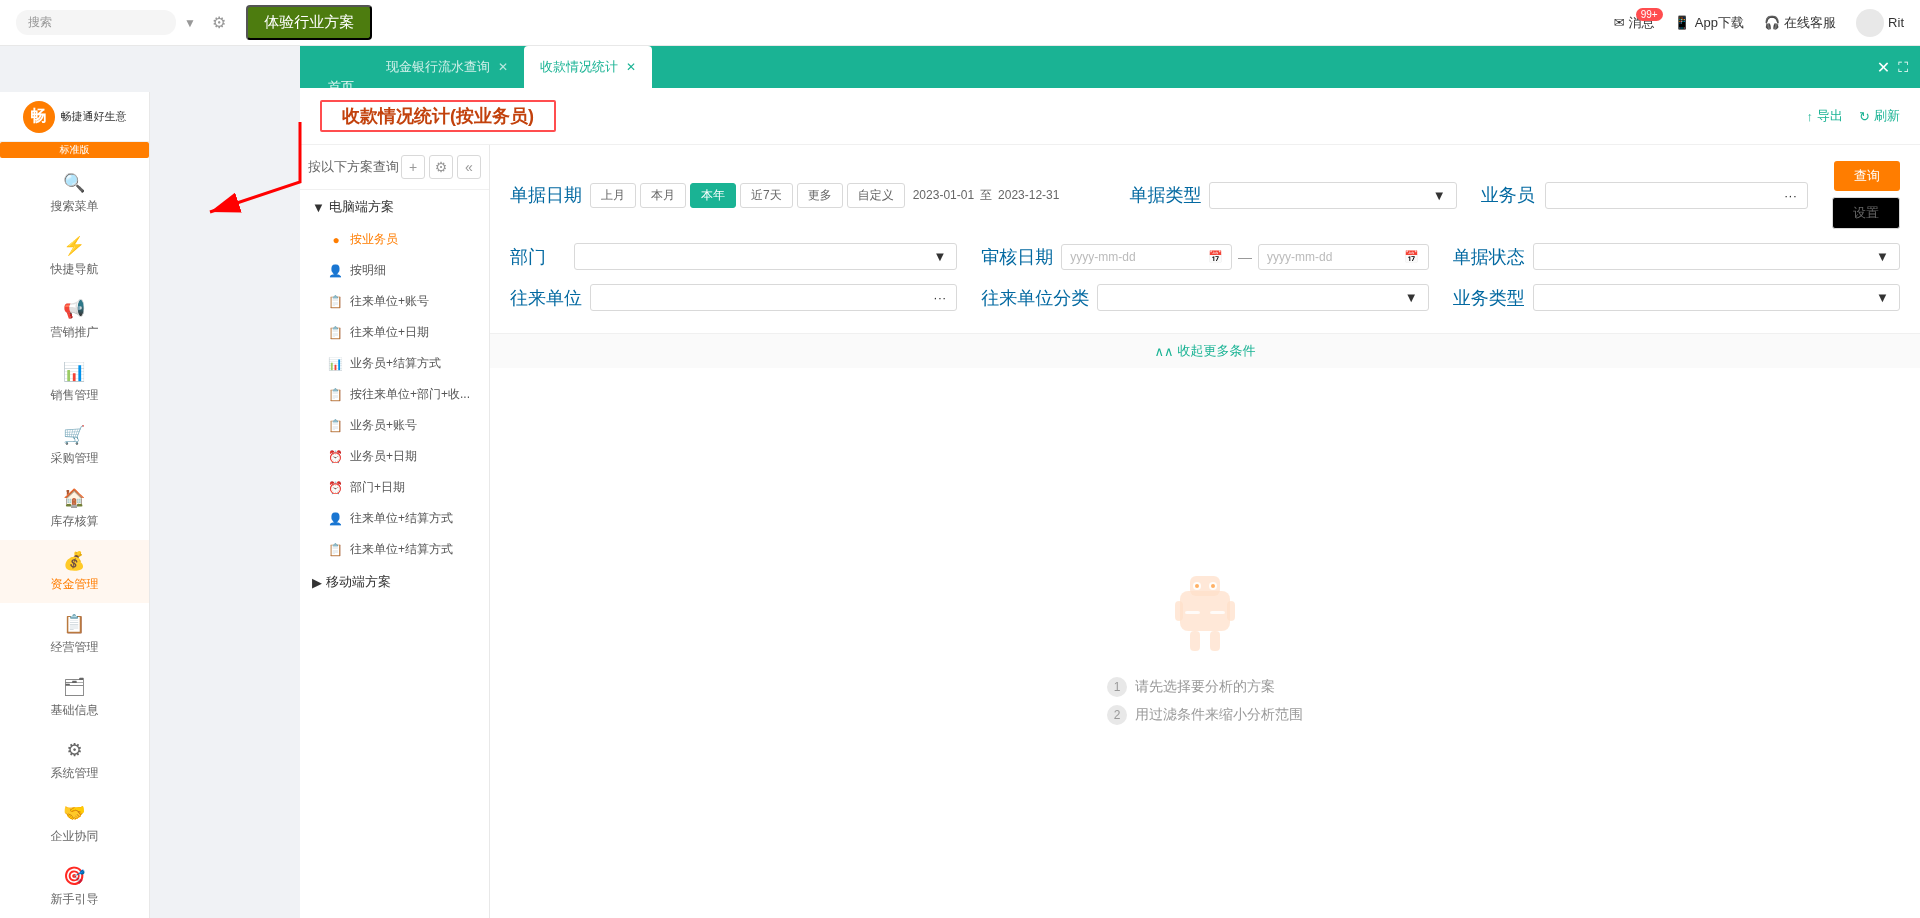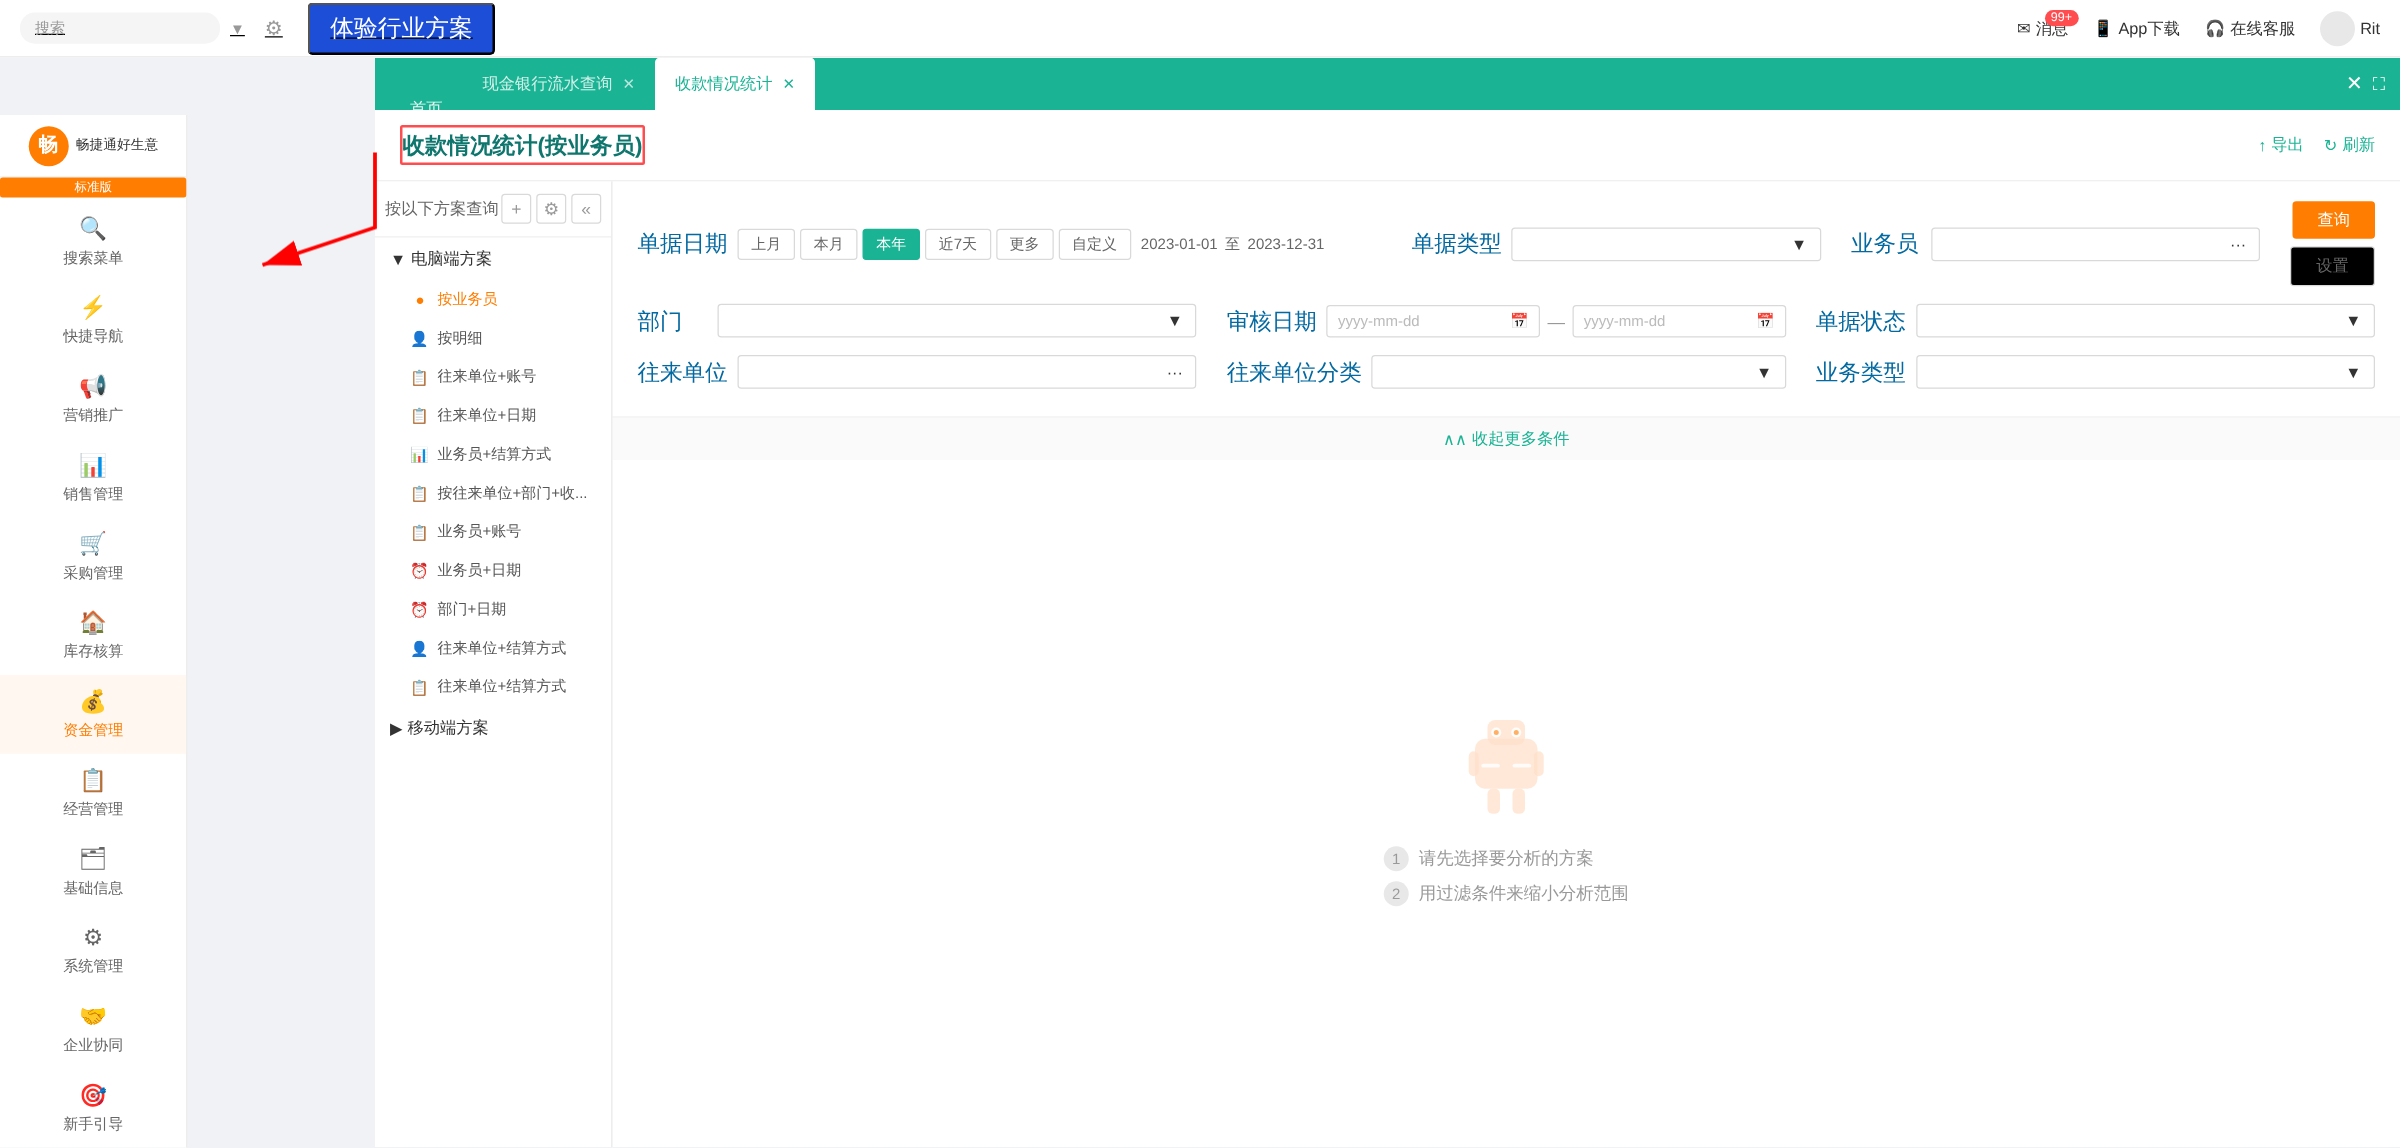--- a/index.html
+++ b/index.html
@@ -15,38 +15,37 @@
       border-bottom: 1px solid #e8e8e8;
       position: fixed;
       top: 0; left: 0; right: 0;
       z-index: 100;
     }
     .top-bar-left {
       display: flex;
       align-items: center;
       gap: 8px;
       flex: 1;
-      text-decoration: underline;
     }
     .top-bar-search {
       background: #f5f5f5;
       border-radius: 12px;
       padding: 4px 12px;
       font-size: 12px;
       color: #999;
       width: 160px;
     }
     .top-bar-arrow { color: #999; font-size: 12px; cursor: pointer; }
     .top-bar-gear { color: #999; font-size: 16px; cursor: pointer; margin-left: 8px; }
     .top-bar-trial {
-      background: #1d4ed8;
+      background: #4d7c0f;
       color: #fff;
       border-radius: 4px;
       padding: 6px 16px;
-      font-size: 19px;
+      font-size: 15px;
       cursor: pointer;
       margin-left: 12px;
     }
     .top-bar-right {
       display: flex;
       align-items: center;
       gap: 20px;
     }
     .top-bar-icon-item {
       display: flex;
@@ -196,23 +195,23 @@
       background: #fff;
       padding: 12px 20px;
       display: flex;
       align-items: center;
       justify-content: space-between;
       border-bottom: 1px solid #f0f0f0;
     }
     .page-title {
       font-size: 18px;
       font-weight: bold;
-      color: #0f766e;
+      color: #c2410c;
       border: 2px solid #ff4d4f;
-      padding: 2px 0;
+      padding: 2px 20px;
       border-radius: 2px;
     }
     .page-header-actions {
       display: flex;
       align-items: center;
       gap: 16px;
     }
     .btn-export, .btn-refresh {
       display: flex;
       align-items: center;

